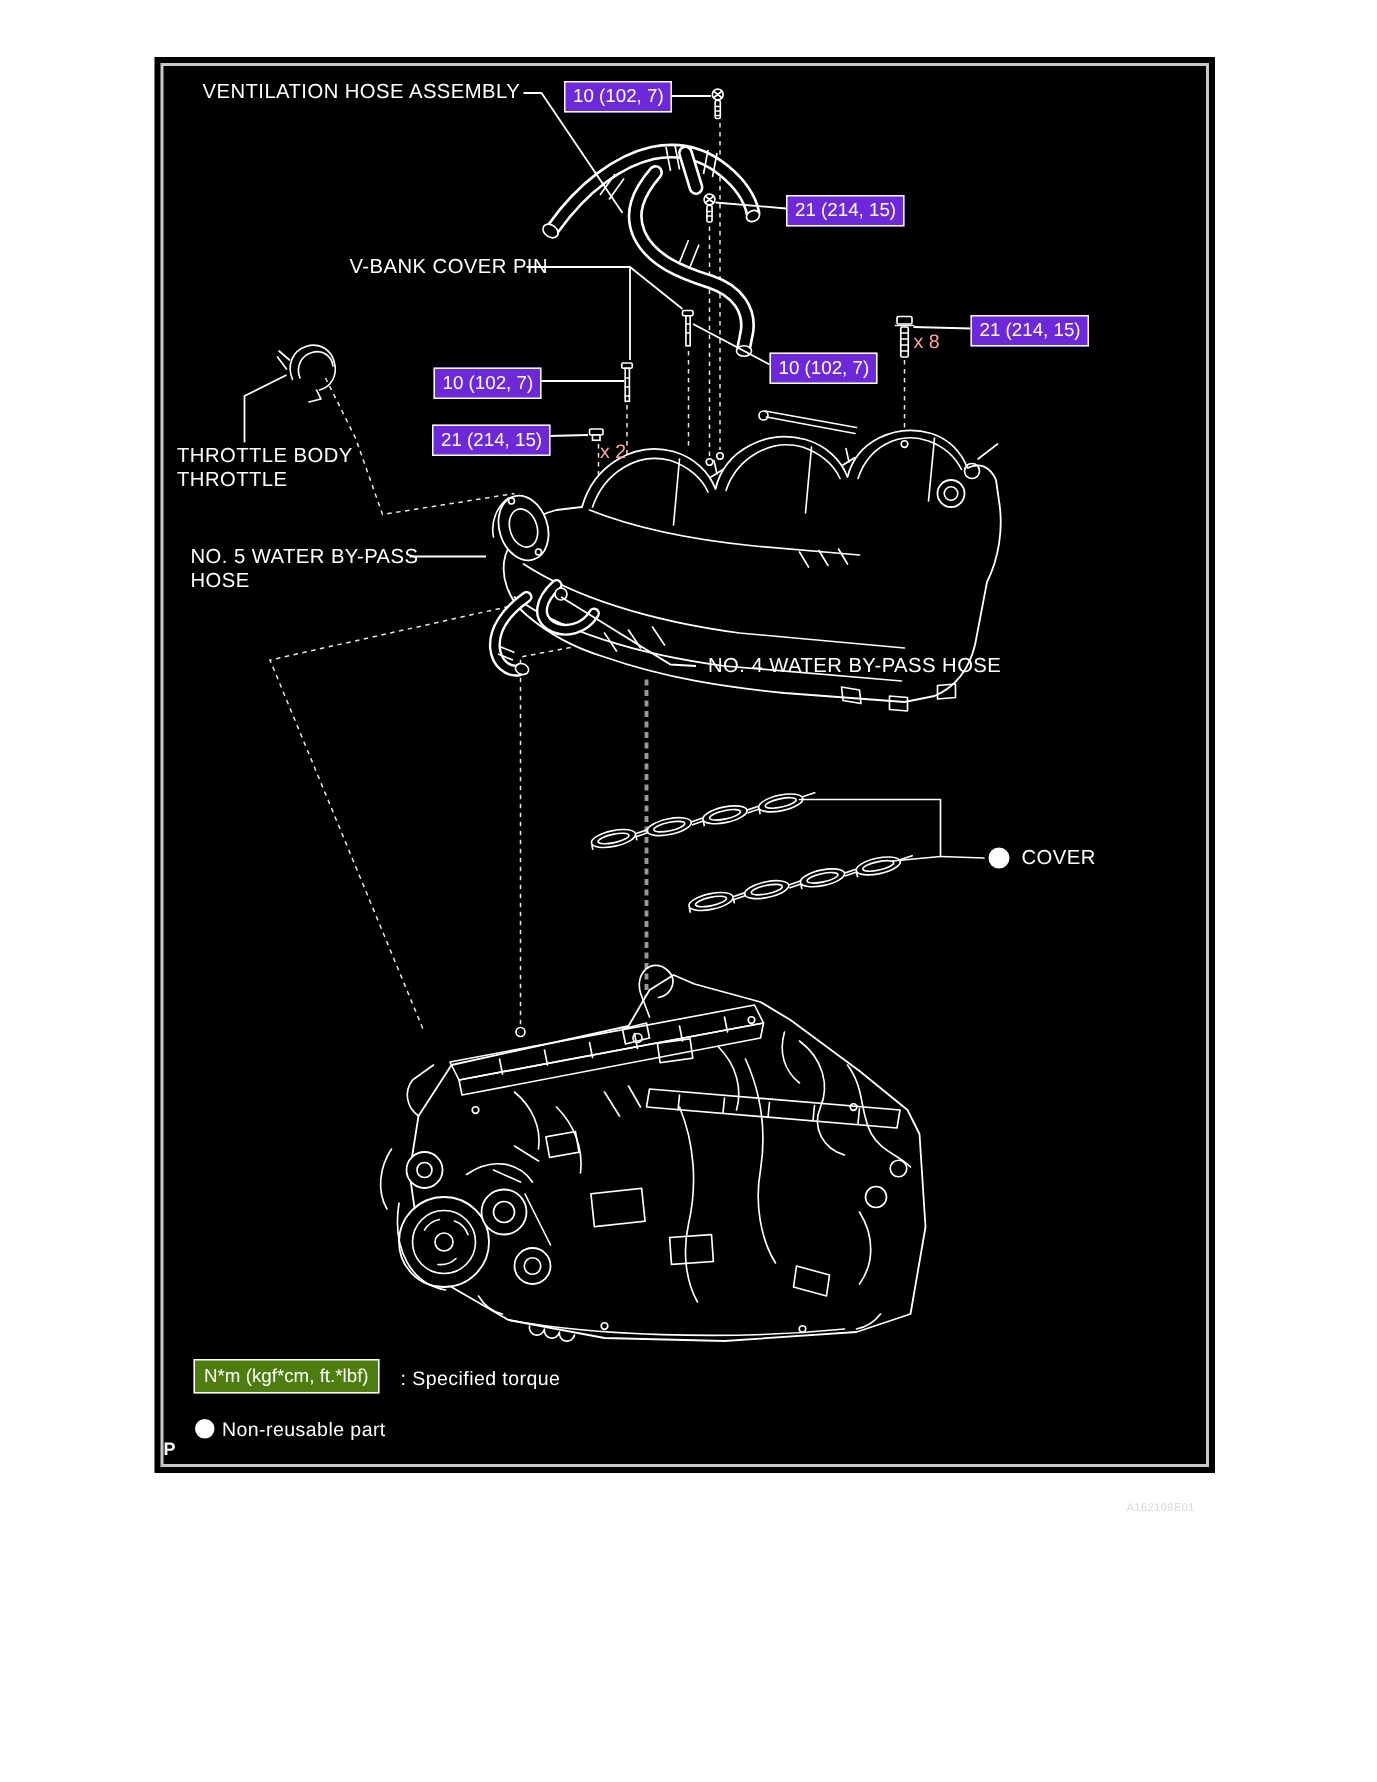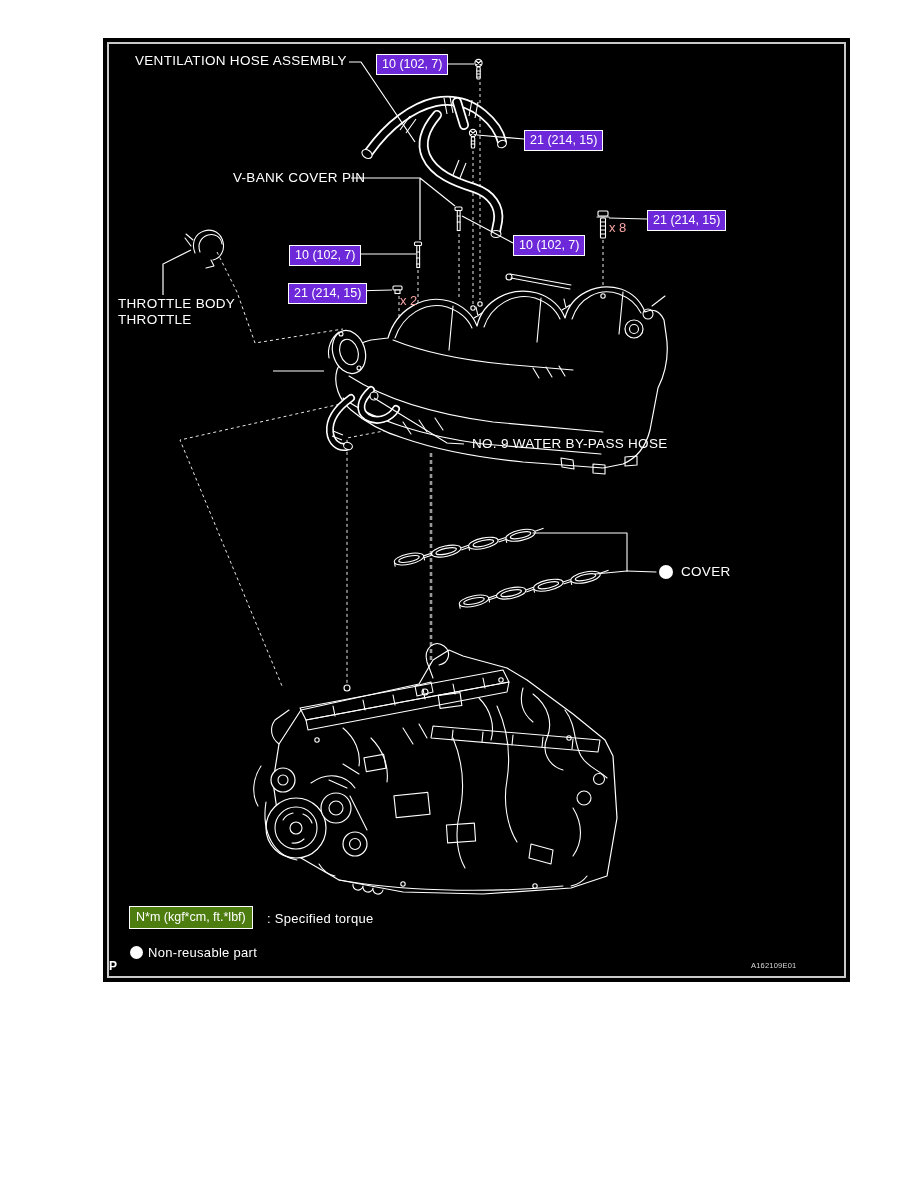--- a/index.html
+++ b/index.html
@@ -1,29 +1,29 @@
 <!DOCTYPE html>
 <html><head>
 <meta charset="utf-8">
 <style>
   html,body{margin:0;padding:0;background:#fff;}
   .page{position:relative;width:918px;height:1188px;background:#fff;overflow:hidden;
         font-family:"Liberation Sans",sans-serif;}
-  .diagram{position:absolute;left:103px;top:38px;width:707px;height:944px;background:#000;padding-left:40px;}
+  .diagram{position:absolute;left:103px;top:38px;width:707px;height:944px;background:#000;}
   .frame{position:absolute;left:4px;top:4px;right:4px;bottom:4px;border:2px solid #c9c9c9;pointer-events:none;}
   .diagram svg{position:absolute;left:0;top:0;}
   .lbl{position:absolute;color:#fff;font-size:13.5px;letter-spacing:.3px;white-space:nowrap;line-height:16px;}
   .tq{position:absolute;border:1.5px solid #fff;background:#6d28d9;color:#fff;font-size:12.5px;
       line-height:1;padding:3px 5px;white-space:nowrap;}
   .mult{position:absolute;color:#fca5a5;font-size:13px;white-space:nowrap;}
   .legend-box{position:absolute;border:1.5px solid #fff;background:#4d7c0f;color:#fff;font-size:12.5px;
       line-height:1;padding:4px 6px;white-space:nowrap;}
   .bullet{position:absolute;width:13px;height:13px;border-radius:50%;background:#fff;}
   .pg{position:absolute;color:#fff;font-size:12px;font-weight:bold;}
-  .fid{position:absolute;color:#d8d8d8;font-size:7.5px;letter-spacing:.2px;}
+  .fid{position:absolute;color:#d8d8d8;font-size:7.5px;letter-spacing:.2px;margin-top:39px;}
   
   .ln{stroke:#fff;stroke-width:1.1;fill:none;stroke-linecap:round;stroke-linejoin:round;}
   .fill{stroke:#fff;stroke-width:1.2;fill:#000;stroke-linejoin:round;}
   .hwp{fill:#000;stroke:#fff;stroke-width:1.1;}
   .gk{stroke:#fff;stroke-width:1.1;fill:none;}
   .lead path{stroke:#fff;stroke-width:1.2;fill:none;}
   .dash path{stroke:#e8e8e8;stroke-width:1;fill:none;stroke-dasharray:3 3;}
   .dash-heavy{stroke:#999;stroke-width:2.6;fill:none;stroke-dasharray:4 3;}
   .tube-o{stroke:#fff;stroke-width:10;fill:none;stroke-linecap:round;stroke-linejoin:round;}
   .tube-i{stroke:#000;stroke-width:6.5;fill:none;stroke-linecap:round;stroke-linejoin:round;}
@@ -252,21 +252,25 @@
         <path d="M271,360 L344,405 L361,406"></path>
       </g>
     </svg>
 
     <div class="lbl" style="left:32px;top:15px">VENTILATION HOSE ASSEMBLY</div>
     <div class="lbl" style="left:130px;top:132px">V-BANK COVER PIN</div>
     <div class="lbl" style="left:15px;top:258px">
       <div>THROTTLE BODY</div>
       <div>THROTTLE</div>
     </div>
-    <div class="lbl" style="left:369px;top:398px">NO. 9 WATER BY-PASS HOSE</div>
+    <div class="lbl" style="left:24px;top:325px">
+      <div>NO. 5 WATER BY-PASS</div>
+      <div>HOSE</div>
+    </div>
+    <div class="lbl" style="left:369px;top:398px">NO. 4 WATER BY-PASS HOSE</div>
     <div class="lbl" style="left:578px;top:526px">COVER</div>
 
     <div class="tq" style="left:273px;top:16px">10 (102, 7)</div>
     <div class="tq" style="left:421px;top:92px">21 (214, 15)</div>
     <div class="tq" style="left:544px;top:172px">21 (214, 15)</div>
     <div class="mult" style="left:506px;top:182px">x 8</div>
     <div class="tq" style="left:410px;top:197px">10 (102, 7)</div>
     <div class="tq" style="left:186px;top:207px">10 (102, 7)</div>
     <div class="tq" style="left:185px;top:245px">21 (214, 15)</div>
     <div class="mult" style="left:297px;top:255px">x 2</div>

